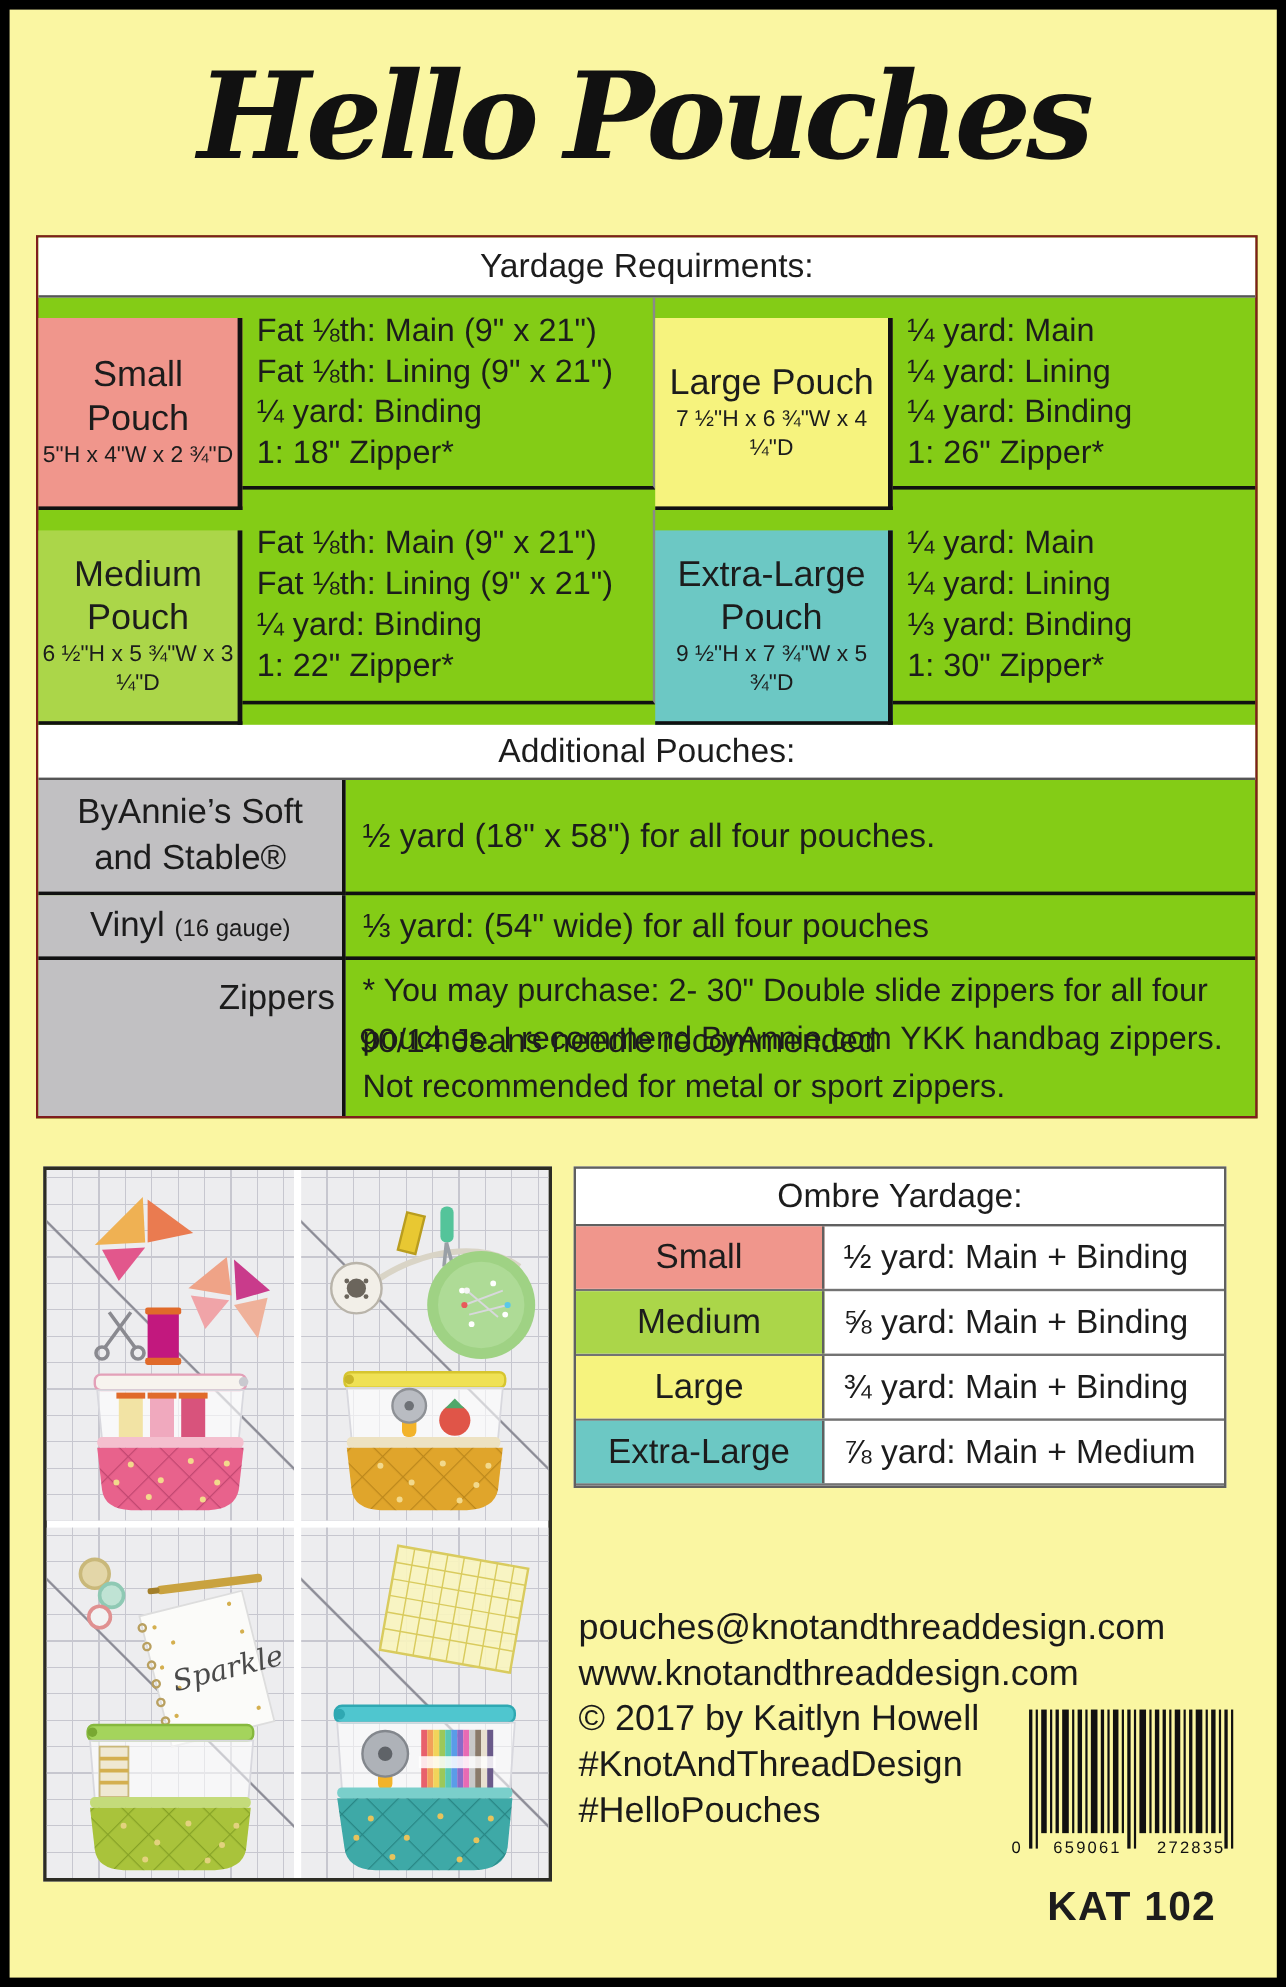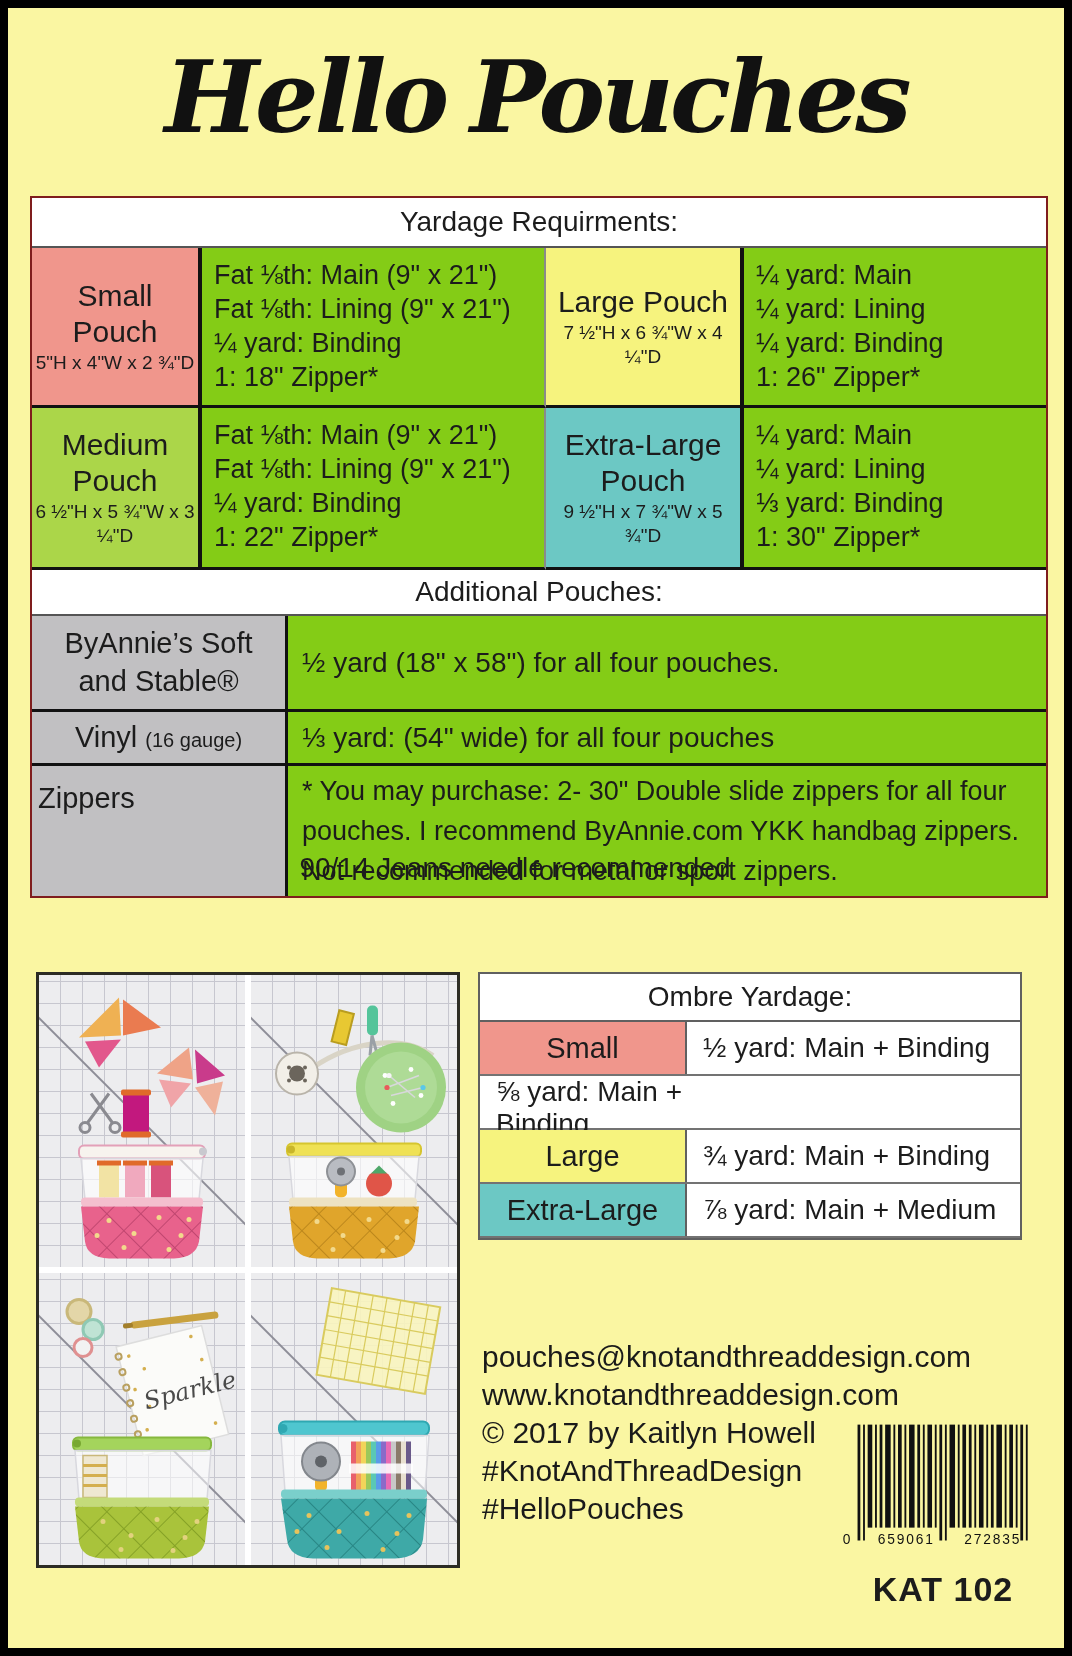--- a/index.html
+++ b/index.html
@@ -31,21 +31,21 @@
     display:flex; flex-direction:column; align-items:center; justify-content:center;
     text-align:center; padding:4px 2px;
   }
   .label-cell .pname{font-size:30px; line-height:1.18;}
   .label-cell .pdims{font-size:19px; line-height:1.25; margin-top:2px;}
   .desc-cell{padding:10px 0 6px 12px; font-size:27px; line-height:34px;}
   .desc-cell div{white-space:nowrap;}
   .row1{height:160px;}
   .row2{height:162px;}
   .bb-heavy{border-bottom:3px solid #111;}
-  .br-heavy{border-right:4px solid #111;}
+  .br-heavy{border-right:4px solid #111;margin-top:17px;}
   .br-light{border-right:2px solid #8a8a8a;}
   .sgrid{display:grid; grid-template-columns:256px 1fr;}
   .scell{box-sizing:border-box;}
   .slabel{
     background:#c1c0c2; display:flex; flex-direction:column;
     align-items:center; justify-content:center; text-align:center;
     font-size:29px; line-height:1.3; border-right:3px solid #111; padding:2px 6px;
   }
   .sdesc{display:flex; flex-direction:column; justify-content:center;
     font-size:28px; padding:8px 14px; line-height:40px;}
@@ -154,21 +154,21 @@
       <div class="scell srow1 slabel bb-heavy">
         <div>ByAnnie’s Soft and Stable®</div>
       </div>
       <div class="scell srow1 sdesc bb-heavy">½ yard (18" x 58") for all four pouches.</div>
 
       <div class="scell srow2 slabel bb-heavy">
         <div><span>Vinyl</span> <span class="inline-note">(16 gauge)</span></div>
       </div>
       <div class="scell srow2 sdesc bb-heavy">⅓ yard: (54" wide) for all four pouches</div>
 
-      <div class="scell srow3 slabel" style="border-bottom:none; align-items:flex-start; justify-content:flex-start; padding-top:14px;">
+      <div class="scell srow3 slabel" style="border-bottom:none; align-items:flex-end; justify-content:flex-start; padding-top:14px;">
         <div>Zippers</div>
       </div>
       <div class="scell srow3 sdesc wrap">* You may purchase: 2- 30" Double slide zippers for all four pouches. I recommend ByAnnie.com YKK handbag zippers. Not recommended for metal or sport zippers.</div>
     </div>
   </div>
 
   <div class="needle-note">90/14 Jeans needle recommended</div>
 
   <div class="photo-grid">
 
@@ -414,20 +414,21 @@
     </div>
   </div>
 
   <div class="ombre-table">
     <div class="ombre-header">Ombre Yardage:</div>
     <div class="orow">
       <div class="olabel" style="background-color: rgb(240, 150, 140);">Small</div>
       <div class="odesc">½ yard: Main + Binding</div>
     </div>
     <div class="orow">
+      <div class="olabel" style="background-color: rgb(171, 214, 73);">Medium</div>
       <div class="odesc">⅝ yard: Main + Binding</div>
     </div>
     <div class="orow">
       <div class="olabel" style="background-color: rgb(246, 243, 126);">Large</div>
       <div class="odesc">¾ yard: Main + Binding</div>
     </div>
     <div class="orow">
       <div class="olabel" style="background-color: rgb(108, 200, 196);">Extra-Large</div>
       <div class="odesc">⅞ yard: Main + Medium</div>
     </div>

